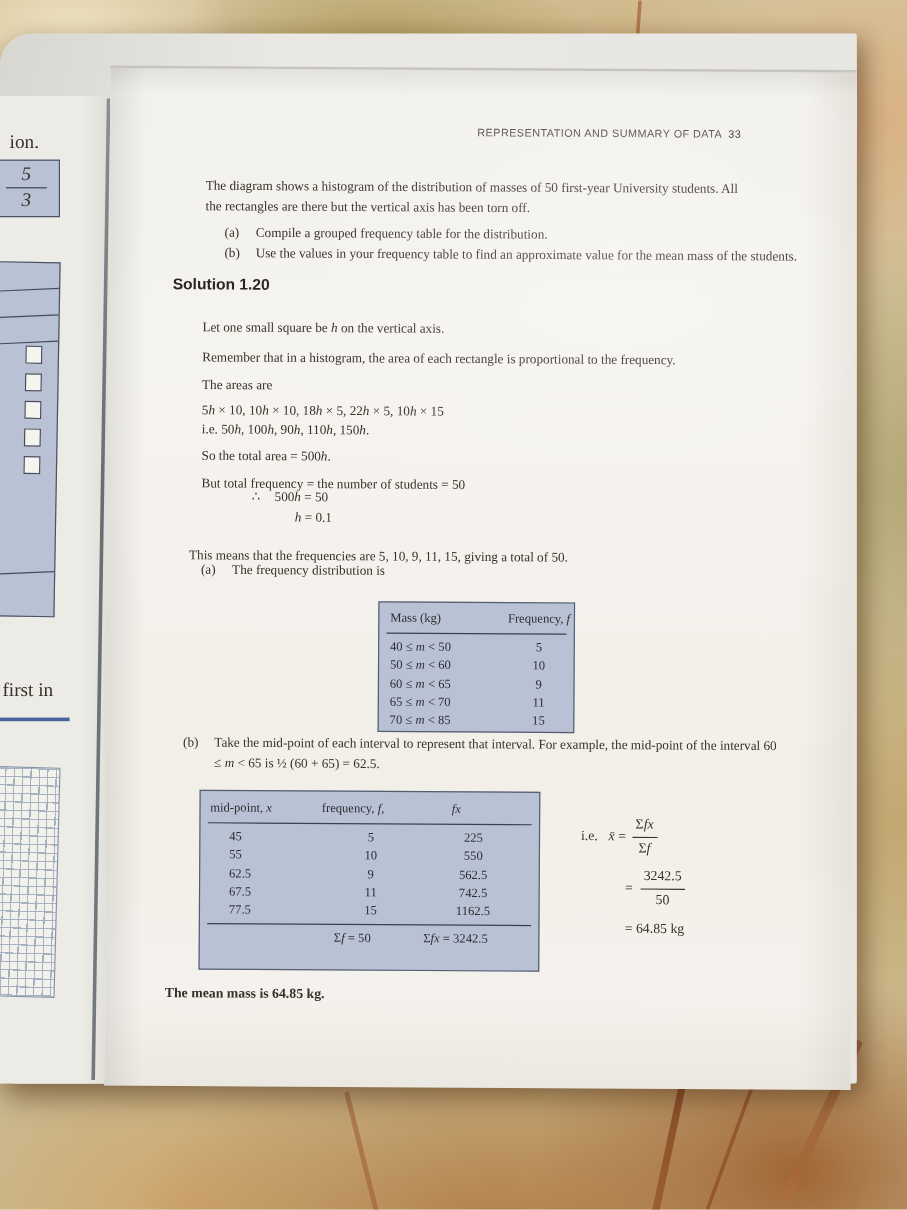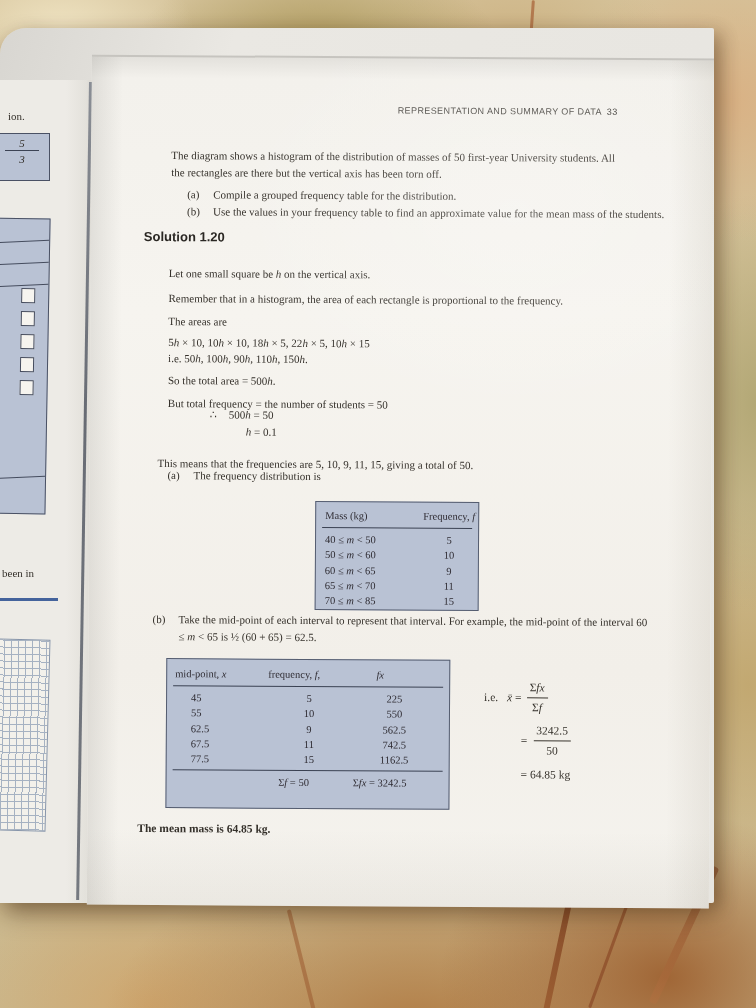--- a/index.html
+++ b/index.html
@@ -33,21 +33,21 @@
   .book{
     position:absolute;left:0;top:28px;width:714px;height:875px;
     background:linear-gradient(105deg,#d8d6d1,#eae8e3 25%,#e7e5e0);
     border-radius:26px 2px 2px 14px;
     box-shadow:0 12px 24px rgba(70,40,15,.42), 8px 4px 16px rgba(70,45,20,.25);
   }
   
   .left-page{
     position:absolute;left:0;top:52px;width:100px;height:823px;overflow:hidden;
     background:linear-gradient(90deg,#edebe6 0 66%,#e3e1db 86%,#d0cdc7);
-    font-size:11px;
+    font-size:16px;
   }
   .lp-frag-top{position:absolute;left:8px;top:30px}
   .lp-cell{
     position:absolute;left:-6px;top:53px;width:54px;height:46px;
     background:#b9c2d4;border:1.5px solid #4a5164;font-style:italic;
   }
   .lp-cell .top{display:block;width:34px;margin:3px auto 0;text-align:center;border-bottom:1.2px solid #3c4354;padding-bottom:1px}
   .lp-cell .bot{display:block;text-align:center;padding-top:2px}
   .lp-panel{
     position:absolute;left:-8px;top:138px;width:54px;height:294px;
@@ -164,21 +164,21 @@
       <div class="lp-line lp-l1"></div>
       <div class="lp-line lp-l2"></div>
       <div class="lp-line lp-l3"></div>
       <div class="lp-box lp-b1"></div>
       <div class="lp-box lp-b2"></div>
       <div class="lp-box lp-b3"></div>
       <div class="lp-box lp-b4"></div>
       <div class="lp-box lp-b5"></div>
       <div class="lp-line lp-l4"></div>
     </div>
-    <div class="lp-frag-bottom">been in</div>
+    <div class="lp-frag-bottom">first in</div>
     <div class="lp-rule"></div>
     <div class="lp-grid"></div>
   </div>
 
   <div class="spine-line"></div>
 
   <div class="main-page">
 
     <div class="abs running-head">
       <span>REPRESENTATION AND SUMMARY OF DATA</span><span class="pageno">33</span>

